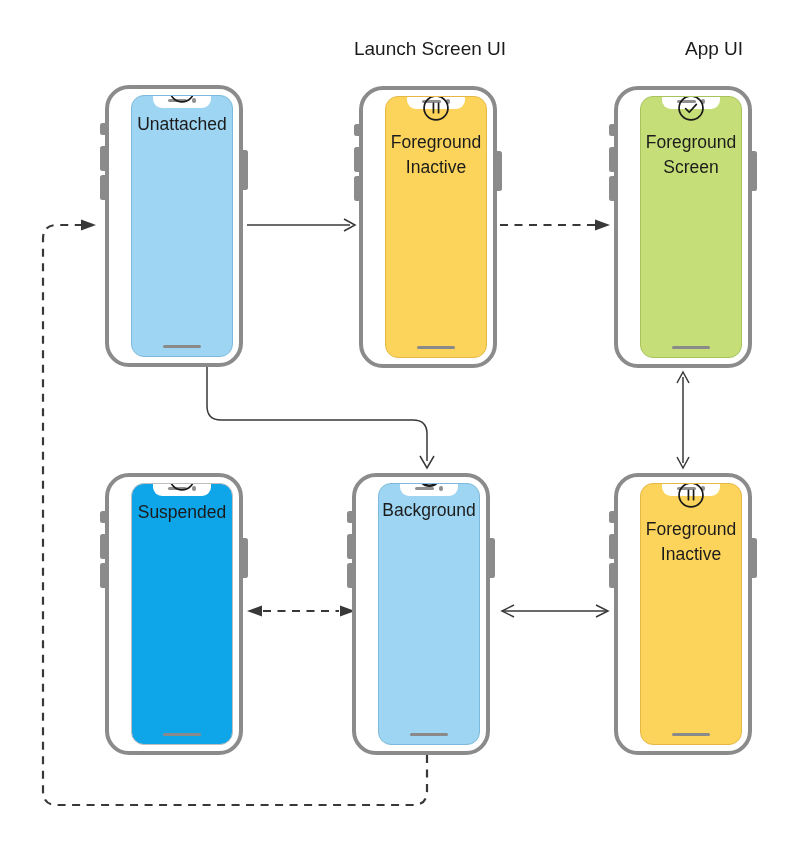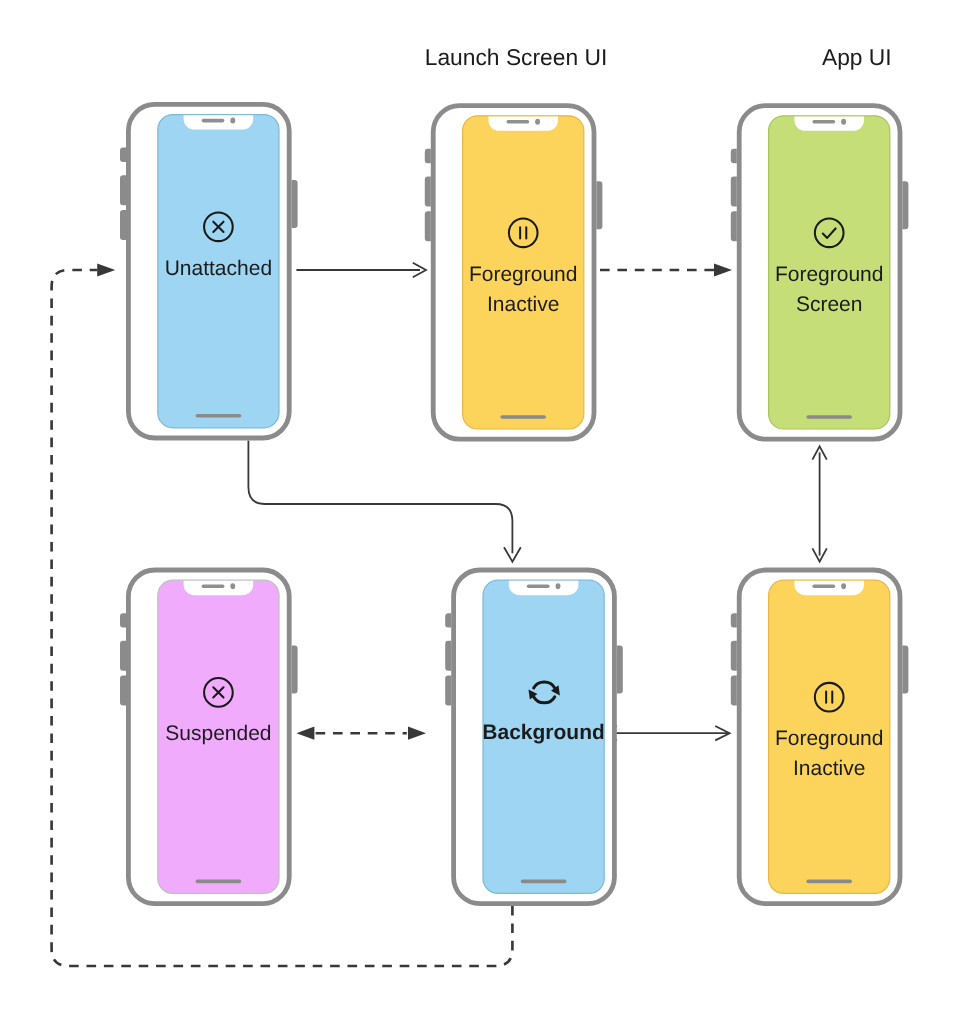--- a/index.html
+++ b/index.html
@@ -48,21 +48,20 @@
   .b3 { top: 86px; height: 25px; }
   .btn-right { top: 61px; height: 40px; }
   .screen {
     position: absolute;
     left: 6px; top: 6px; right: 6px; bottom: 6px;
     border-radius: 13px;
     border: 1px solid transparent;
     box-sizing: border-box;
     overflow: hidden;
     display: flex;
-    align-items: center;
     justify-content: center;
     margin-left: 16px;
   }
   .notch {
     position: absolute;
     top: -1px;
     left: 50%;
     transform: translateX(-50%);
     width: 58px;
     height: 13px;
@@ -248,40 +247,40 @@
       </div>
       <span class="home-indicator"></span>
     </div>
   </div>
 
   <div class="phone" style="left:105px;top:473px;">
     <span class="btn-left b1"></span>
     <span class="btn-left b2"></span>
     <span class="btn-left b3"></span>
     <span class="btn-right"></span>
-    <div class="screen" style="background-color: #f0abfc; border-color: rgb(191, 191, 191);">
+    <div class="screen" style="background-color: #0ea5e9; border-color: rgb(191, 191, 191);">
       <div class="notch">
         <span class="speaker"></span>
         <span class="camera"></span>
       </div>
       <div class="content single">
         <svg class="state-icon" viewBox="0 0 30 30">
           <circle cx="15" cy="15" r="11.2"></circle>
           <path class="stroke" d="M11 11 L19 19 M19 11 L11 19"></path>
         </svg>
         <div class="label">
           <div>Suspended</div>
           <div></div>
         </div>
       </div>
       <span class="home-indicator"></span>
     </div>
   </div>
 
-  <div class="phone" style="left:376px;top:473px;font-weight:bold;">
+  <div class="phone" style="left:352px;top:473px;">
     <span class="btn-left b1"></span>
     <span class="btn-left b2"></span>
     <span class="btn-left b3"></span>
     <span class="btn-right"></span>
     <div class="screen" style="background-color: rgb(158, 213, 242); border-color: rgb(125, 185, 218);">
       <div class="notch">
         <span class="speaker"></span>
         <span class="camera"></span>
       </div>
       <div class="content single">

